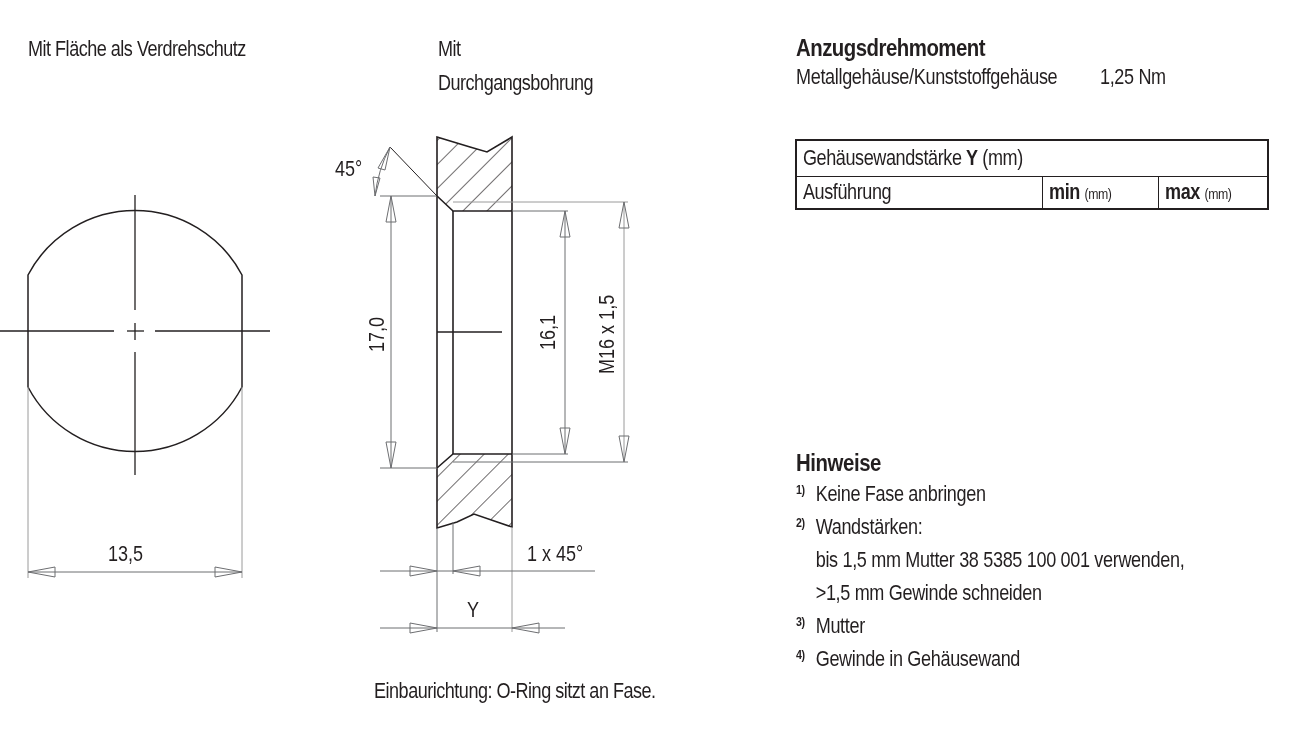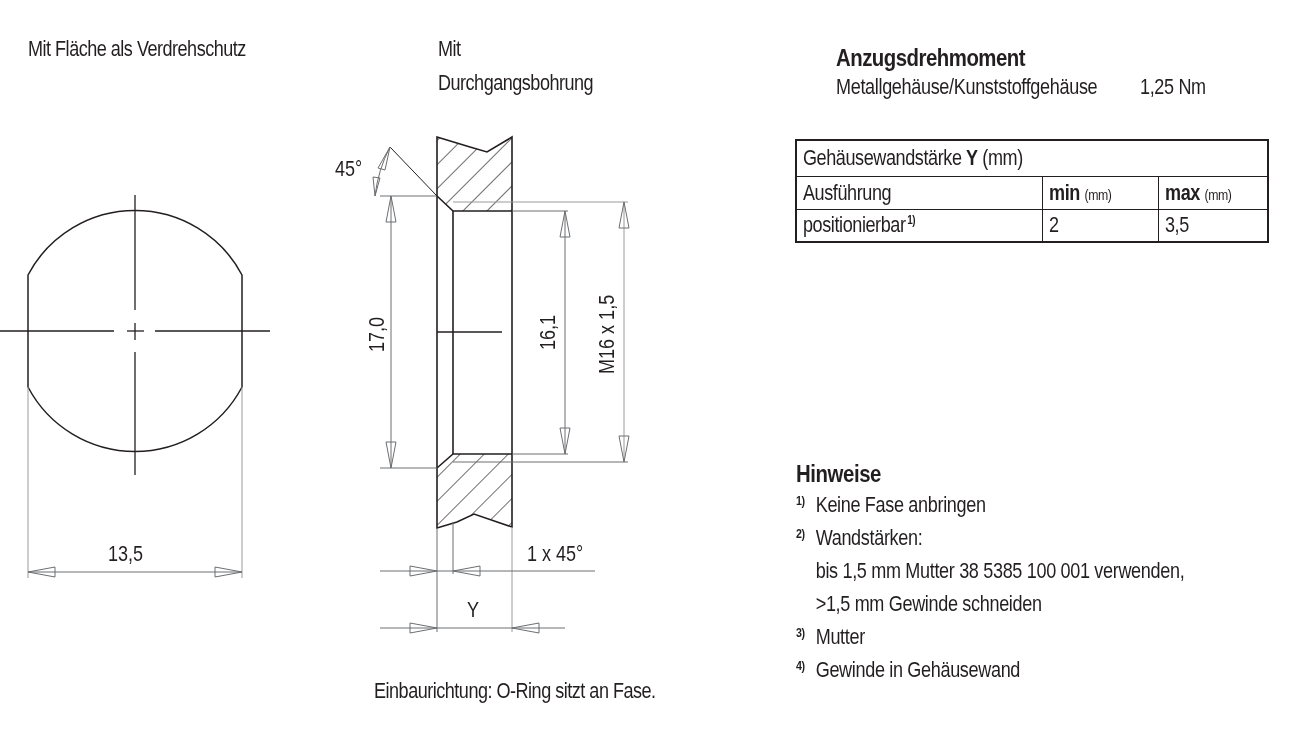--- a/index.html
+++ b/index.html
@@ -8,38 +8,38 @@
   .txt { position: absolute; white-space: nowrap; font-size: 22px; letter-spacing: -0.6px; transform-origin: left top; }
   .cond { transform: scaleX(0.82); }
   .title-left { left: 28px; top: 36px; }
   .title-mid1 { left: 438px; top: 36px; }
   .title-mid2 { left: 438px; top: 70px; }
   .caption { left: 374px; top: 678px; }
 
   svg.drawing { position: absolute; left: 0; top: 0; }
   .dimtxt { font-family: "Liberation Sans", sans-serif; font-size: 22px; fill: #231f20; }
 
-  .torque { position: absolute; left: 796px; top: 44px; margin-left: 40px; }
+  .torque { position: absolute; left: 796px; top: 34px; }
   .torque .h { font-weight: bold; font-size: 24px; letter-spacing: -0.6px; display: block; transform: scaleX(0.85); transform-origin: left top; }
   .torque .row { display: block; font-size: 22px; margin-top: 2px; white-space: nowrap; transform: scaleX(0.82); transform-origin: left top; letter-spacing: -0.4px; }
   .torque .row .v { display: inline-block; margin-left: 52px; }
 
   table.wall { position: absolute; left: 795px; top: 139px; border-collapse: collapse; border: 2px solid #231f20; }
   table.wall td { border: 1.5px solid #231f20; height: 33px; padding: 0 6px; font-size: 22px; white-space: nowrap; vertical-align: middle; }
   table.wall td .c { display: inline-block; transform: scaleX(0.82); transform-origin: left center; letter-spacing: -0.5px; }
   table.wall td.col0 { width: 246px; }
   table.wall td.col1 { width: 116px; text-decoration: underline; }
   table.wall td.col2 { width: 110px; }
   table.wall td.head { height: 36px; margin-left: 24px; }
   .small { font-size: 15px; }
   .b { font-weight: bold; }
   sup.fn { font-size: 12px; font-weight: bold; vertical-align: 8px; margin-left: 2px; }
   sup.fnl { font-size: 12px; font-weight: bold; vertical-align: 8px; margin-right: 1px; }
 
-  .notes { position: absolute; left: 796px; top: 460px; }
+  .notes { position: absolute; left: 796px; top: 449px; }
   .notes .h { font-weight: bold; font-size: 24px; display: block; transform: scaleX(0.85); transform-origin: left top; letter-spacing: -0.5px; margin-bottom: 4px; }
   .notes .line { display: block; font-size: 22px; white-space: nowrap; height: 33px; transform: scaleX(0.82); transform-origin: left top; letter-spacing: -0.4px; }
   .notes .line .mk { font-size: 13px; font-weight: bold; vertical-align: 7px; display: inline-block; width: 24px; }
   .notes .line.indent { padding-left: 24px; }
 </style>
 </head>
 <body>
 
 <div class="txt cond title-left">Mit Fläche als Verdrehschutz</div>
 <div class="txt cond title-mid1">Mit</div>
@@ -139,25 +139,20 @@
 <table class="wall">
   <tbody>
       <tr>
     <td class="head" colspan="3"><span class="c"><span>Gehäusewandstärke </span><span class="b">Y</span><span> (mm)</span></span></td>
   </tr>
   <tr>
     <td class="col0"><span class="c">Ausführung</span></td>
     <td class="col1"><span class="c"><span class="b">min</span> <span class="small">(mm)</span></span></td>
     <td class="col2"><span class="c"><span class="b">max</span> <span class="small">(mm)</span></span></td>
   </tr>
-  <tr>
-    <td class="col0"><span class="c"><span>positionierbar</span><sup class="fn">1)</sup></span></td>
-    <td class="col1"><span class="c">2</span></td>
-    <td class="col2"><span class="c">3,5</span></td>
-  </tr>
 </tbody>
   </table>
 
 <div class="notes">
   <span class="h">Hinweise</span>
   <span class="line"><span class="mk">1)</span><span>Keine Fase anbringen</span></span>
   <span class="line"><span class="mk">2)</span><span>Wandstärken:</span></span>
   <span class="line indent"><span>bis 1,5 mm Mutter 38 5385 100 001 verwenden,</span></span>
   <span class="line indent"><span>&gt;1,5 mm Gewinde schneiden</span></span>
   <span class="line"><span class="mk">3)</span><span>Mutter</span></span>

